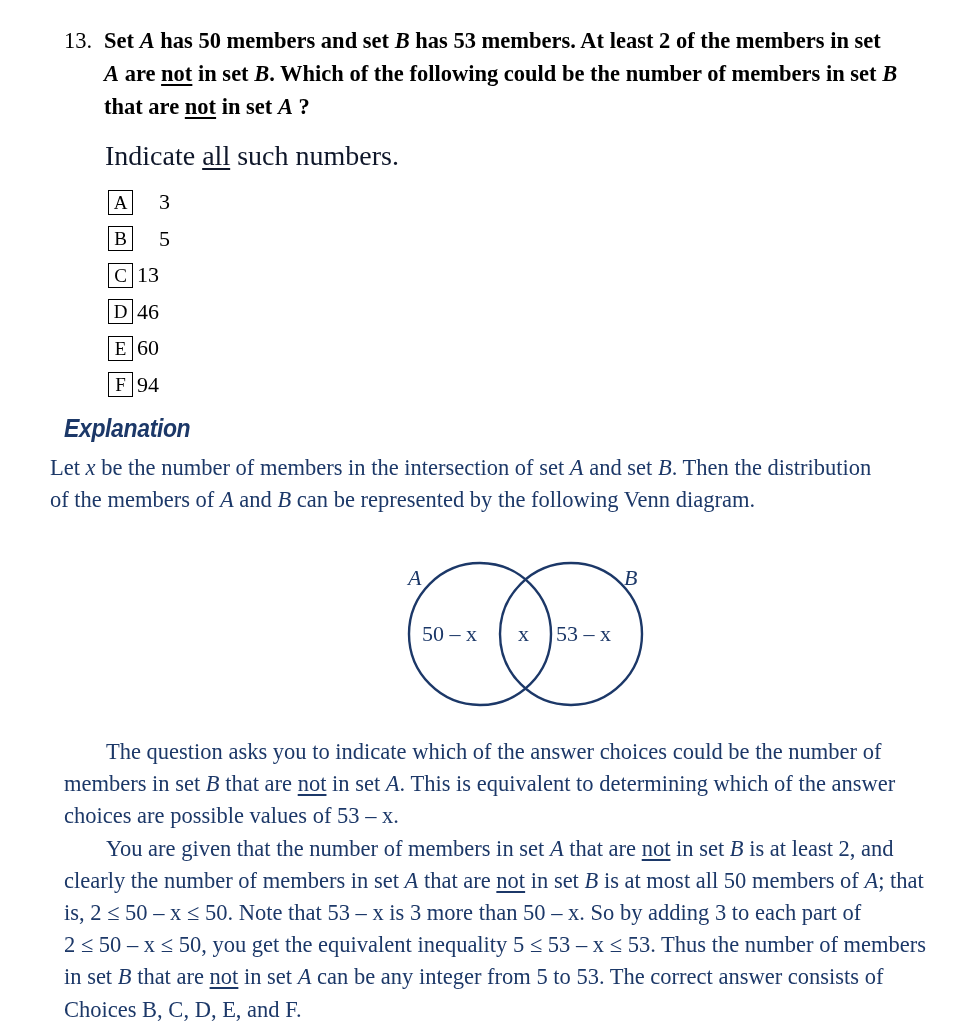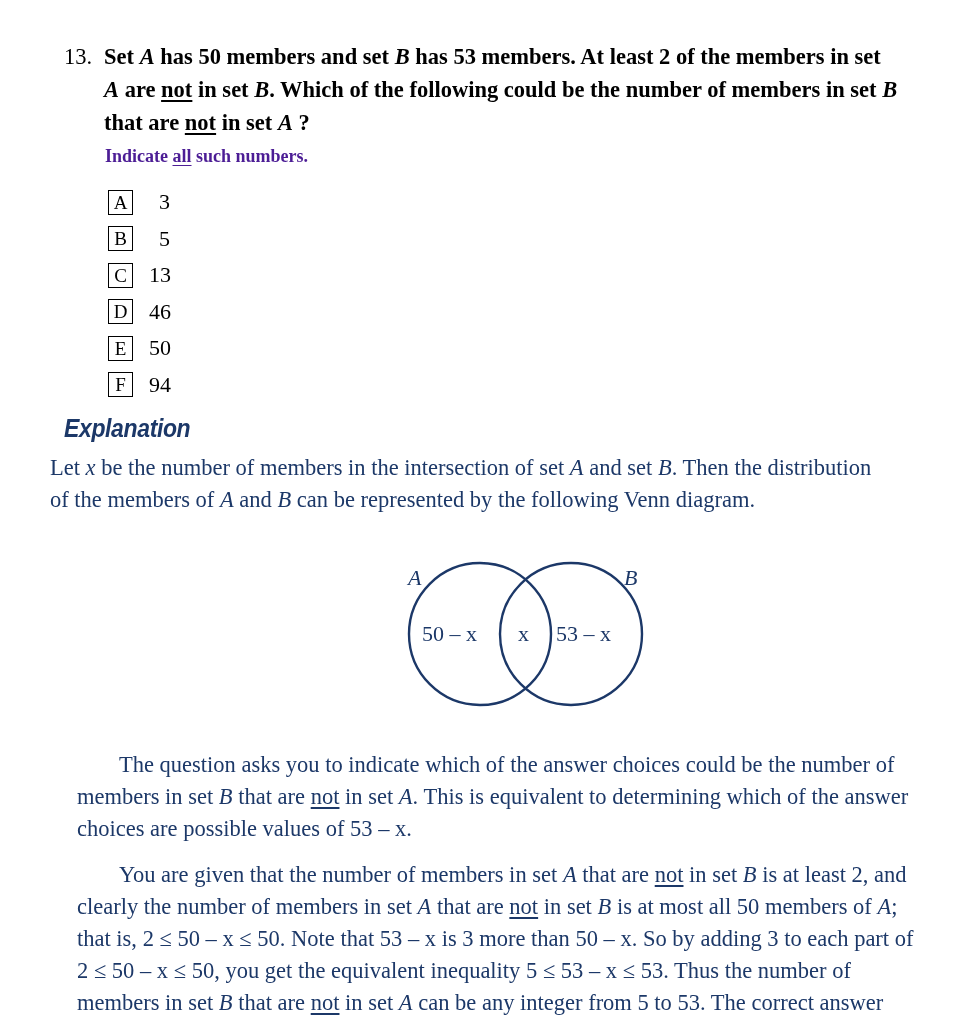--- a/index.html
+++ b/index.html
@@ -22,21 +22,20 @@
     box-sizing: border-box;
     padding: 0;
   }
 
   
   .question {
     position: absolute;
     left: 64px;
     top: 24px;
     width: 836px;
-    margin-top: 16px;
   }
   .q-row {
     display: flex;
     align-items: flex-start;
   }
   .q-number {
     width: 40px;
     flex: 0 0 40px;
     font-size: 22.5px;
     line-height: 33px;
@@ -50,24 +49,23 @@
     color: #000;
     font-weight: bold;
   }
   em.v { font-style: italic; }
   u.nt { text-decoration: underline; text-underline-offset: 3px; }
 
   .indicate {
     position: absolute;
     left: 105px;
     top: 141px;
-    font-size: 18px;
+    font-size: 28px;
     line-height: 30px;
-    color: #4c1d95;
-    font-weight: bold;
+    color: #0f172a;
   }
 
   
   .choices {
     position: absolute;
     left: 108px;
     top: 184px;
   }
   .choice {
     display: flex;
@@ -82,21 +80,21 @@
     display: flex;
     align-items: center;
     justify-content: center;
     font-size: 19px;
     line-height: 1;
     color: #000;
     font-family: "Liberation Serif", serif;
     background: #fff;
   }
   .choice-value {
-    margin-left: 16px;
+    margin-left: 4px;
     font-size: 22px;
     color: #000;
     min-width: 30px;
     text-align: left;
   }
   .choice-value.narrow { margin-left: 26px; }
 
   
   .expl-heading {
     position: absolute;
@@ -156,21 +154,21 @@
     position: absolute;
     left: 64px;
     top: 736px;
     width: 878px;
     font-size: 22.5px;
     line-height: 32.2px;
     color: #1c3868;
     text-align: left;
   }
   .expl-body p {
-    margin: 13px;
+    margin: 0;
     text-indent: 42px;
   }
   .nowrap { white-space: nowrap; }
   b.bold { font-weight: normal; }
 </style>
 </head>
 <body>
 
 <div class="page">
 
@@ -195,21 +193,21 @@
     <div class="choice">
       <div class="choice-box">C</div>
       <div class="choice-value">13</div>
     </div>
     <div class="choice">
       <div class="choice-box">D</div>
       <div class="choice-value">46</div>
     </div>
     <div class="choice">
       <div class="choice-box">E</div>
-      <div class="choice-value">50</div>
+      <div class="choice-value">60</div>
     </div>
     <div class="choice">
       <div class="choice-box">F</div>
       <div class="choice-value">94</div>
     </div>
   </div>
 
   <div class="expl-heading">Explanation</div>
 
   <div class="expl-intro"><span>Let </span><em class="v">x</em><span> be the number of members in the intersection of set </span><em class="v">A</em><span> and set </span><em class="v">B</em><span>. Then the distribution of the members of </span><em class="v">A</em><span> and </span><em class="v">B</em><span> can be represented by the following Venn diagram.</span></div>

